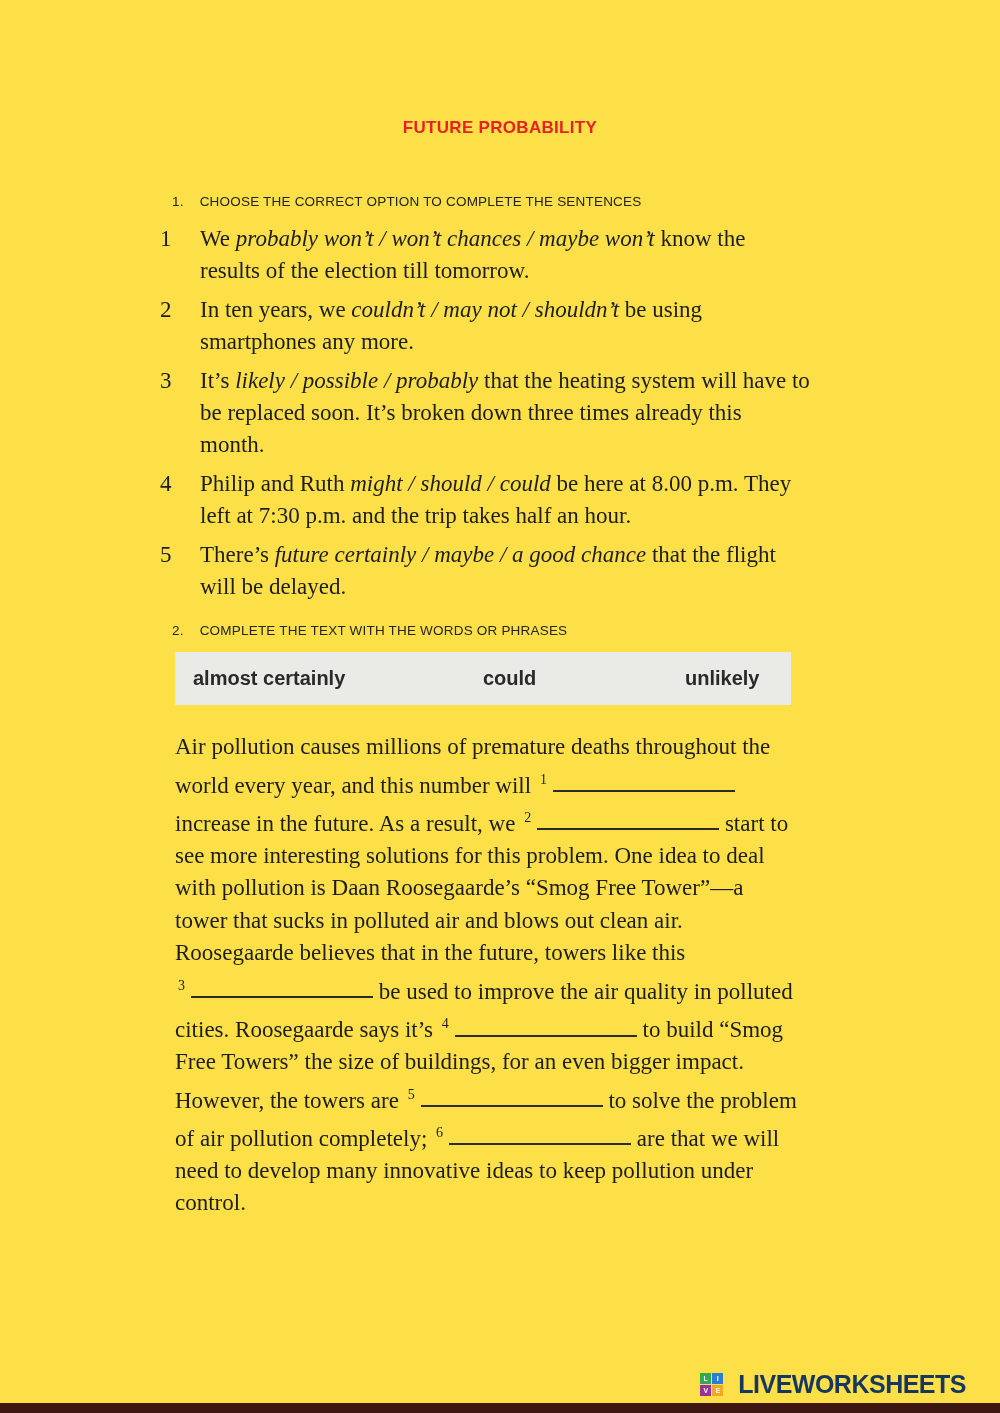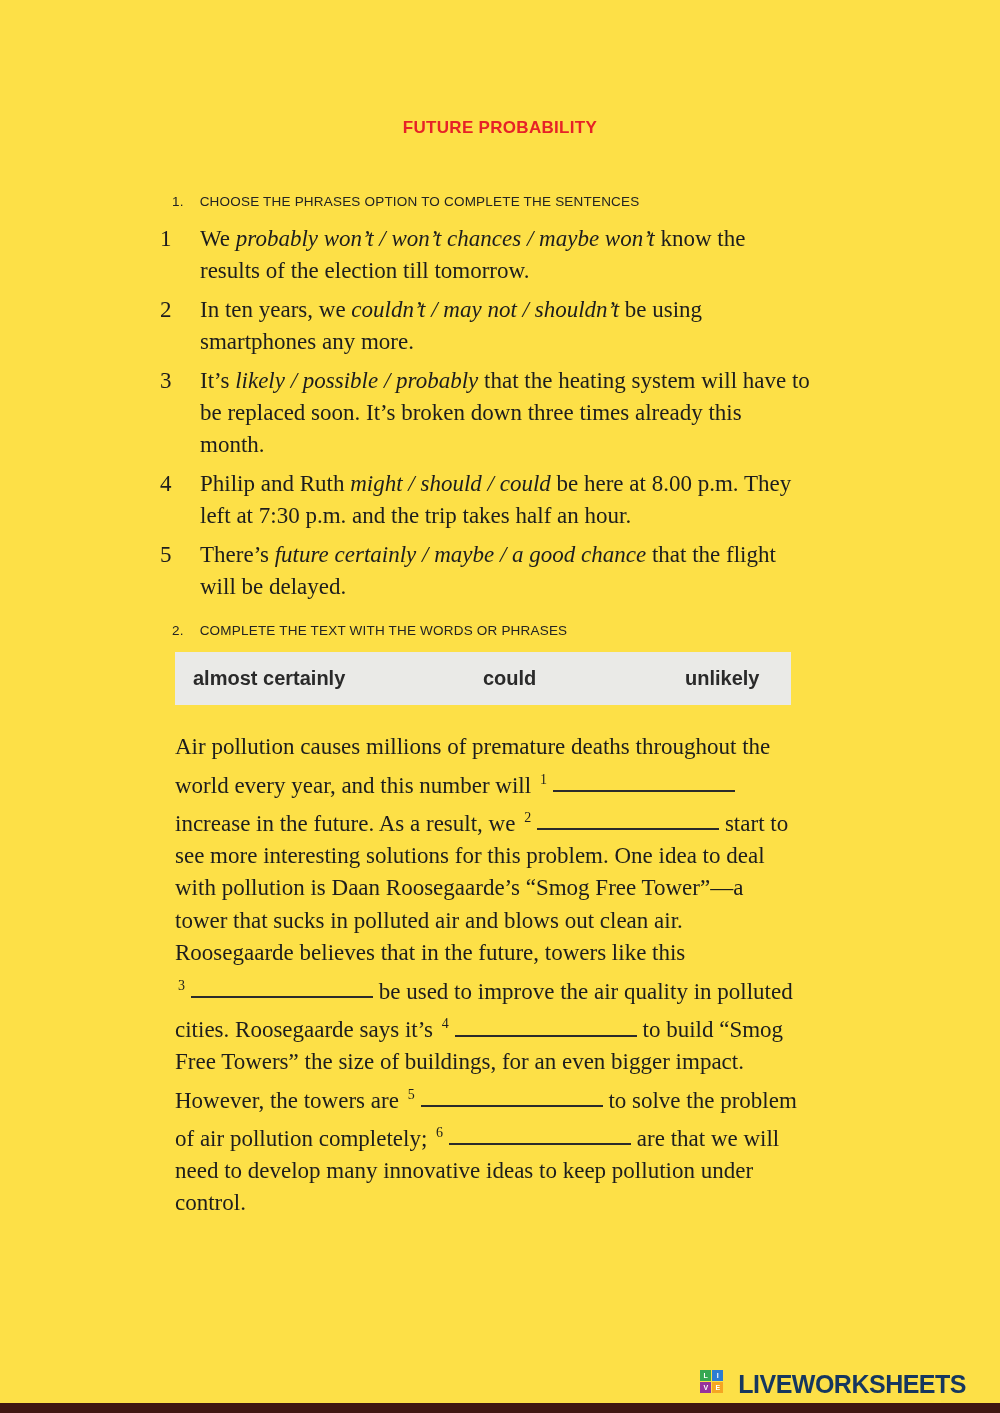--- a/index.html
+++ b/index.html
@@ -28,41 +28,41 @@
     margin:14px 0 0 175px; width:616px; background:#eaeae7;
     padding:11px 0 11px 18px;
     display:grid; grid-template-columns:290px 202px 1fr; row-gap:14px;
     font-family:"Liberation Sans", sans-serif; font-size:20px; font-weight:700;
     color:#2a2a2a; line-height:31px;
   }
   .passage { margin:26px 0 0 175px; width:622px; font-size:23px; line-height:32.5px; }
   .blank { white-space:nowrap; }
   .bnum { font-size:14px; vertical-align:super; margin:0 6px 0 3px; }
   .bline { display:inline-block; width:182px; border-bottom:2px solid #2b2b2b; height:1em; }
-  .footer { position:absolute; right:34px; bottom:14px; display:flex; gap:15px; cursor:pointer; }
+  .footer { position:absolute; right:34px; bottom:14px; display:flex; align-items:center; gap:15px; cursor:pointer; }
   .logo-grid { display:grid; grid-template-columns:11px 11px; grid-template-rows:11px 11px; gap:1px; }
   .logo-cell { width:11px; height:11px; font:700 7px/11px "Liberation Sans", sans-serif; color:#ffffff; text-align:center; }
   .lc1 { background:#36a852; } .lc2 { background:#2d7dd2; }
   .lc3 { background:#97339b; } .lc4 { background:#f5a623; }
   .brand {
     font-family:"Liberation Sans", sans-serif; font-weight:700; font-size:25px;
     color:#16375f; letter-spacing:-0.5px;
   }
   .bottom-bar { position:absolute; bottom:0; left:0; width:100%; height:10px; background:#3f1712; }
 </style>
 </head>
 <body>
 
 <div class="page">
 
   <h1 class="title">FUTURE PROBABILITY</h1>
 
   <div class="ex-header ex1-header">
     <span>1.</span>
-    <span>CHOOSE THE PHRASES OPTION TO COMPLETE THE SENTENCES</span>
+    <span>CHOOSE THE CORRECT OPTION TO COMPLETE THE SENTENCES</span>
   </div>
 
   <ol class="items">
     <li class="item">
       <span class="num">1</span>
       <span class="body"><span>We </span><span class="opt">probably won’t / won’t chances / maybe won’t</span><span> know the results of the election till tomorrow.</span></span>
     </li>
     <li class="item">
       <span class="num">2</span>
       <span class="body"><span>In ten years, we </span><span class="opt">couldn’t / may not / shouldn’t</span><span> be using smartphones any more.</span></span>

